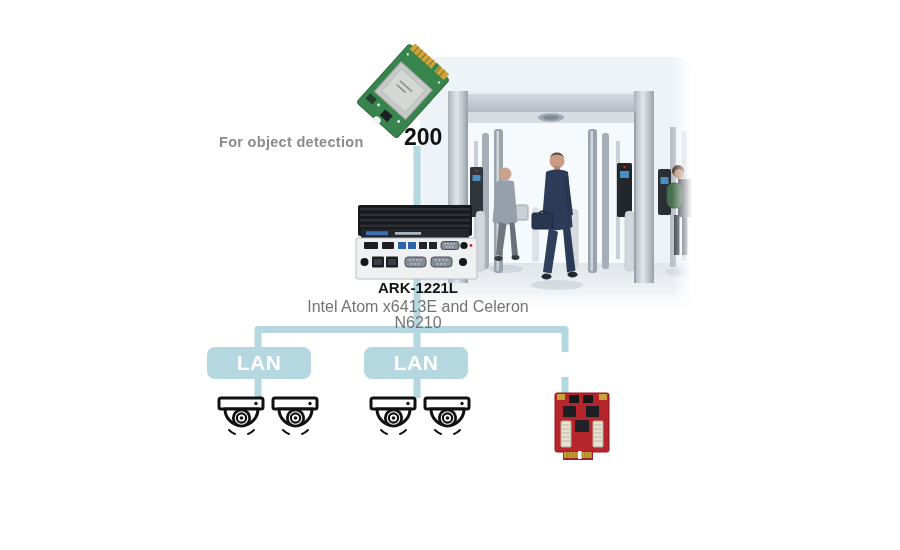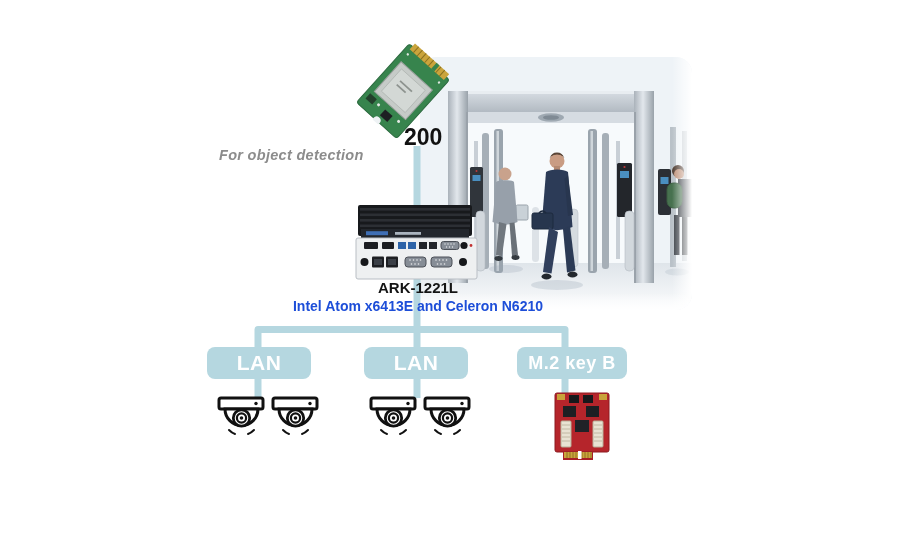--- a/index.html
+++ b/index.html
@@ -12,26 +12,26 @@
   .lines-svg{left:0;top:0;width:900px;height:550px;z-index:2;pointer-events:none;}
   .pill{
     z-index:4;background:#b5d7e0;border-radius:8px;color:#ffffff;font-weight:700;
     display:flex;align-items:center;justify-content:center;font-size:21px;letter-spacing:.5px;
   }
   .pill-e{left:367px;top:166px;width:101px;height:31px;font-size:18px;}
   .pill-lan1{left:207px;top:347px;width:104px;height:32px;}
   .pill-lan2{left:364px;top:347px;width:104px;height:32px;}
   .pill-b{left:517px;top:347px;width:110px;height:32px;font-size:18px;}
   .caption{z-index:5;color:#8c8c8c;font-weight:700;font-size:14.5px;letter-spacing:.3px;white-space:nowrap;}
-  .caption-od{left:219px;top:147px;font-style:italic;}
+  .caption-od{left:219px;top:134px;}
   .caption-ic{left:497px;top:484px;}
   .model200{z-index:5;left:404px;top:126px;color:#111;font-weight:700;font-size:23px;line-height:1;}
   .device-img{left:355px;top:203px;width:123px;height:79px;z-index:3;}
   .device-model{z-index:5;left:340px;top:280px;width:156px;text-align:center;color:#141414;font-weight:700;font-size:15px;line-height:1;}
-  .device-cpu{z-index:5;left:287px;top:299px;width:262px;text-align:center;color:#1d4ed8;font-weight:700;font-size:14px;line-height:1;}
+  .device-cpu{z-index:5;left:287px;top:299px;width:262px;text-align:center;color:#737373;font-weight:400;font-size:16px;line-height:1;}
   .module-e-wrap{left:352px;top:40px;width:104px;height:100px;z-index:3;}
   .module-e-wrap svg{position:absolute;left:23px;top:7px;transform:rotate(42deg);transform-origin:center;}
   .cam{width:48px;height:46px;}
   .cams{z-index:3;display:flex;gap:6px;}
   .cams-1{left:217px;top:393px;}
   .cams-2{left:369px;top:393px;}
   .module-b{left:549px;top:391px;width:66px;height:71px;z-index:3;}
   .hidden-defs{position:absolute;width:0;height:0;overflow:hidden;}
 </style>
 </head>
@@ -264,21 +264,20 @@
         <circle cx="89.5" cy="61" r="0.8"></circle>
       </g>
     <circle cx="108" cy="59" r="4" fill="#15171a"></circle>
   </svg>
 
   <div class="abs device-model">ARK-1221L</div>
   <div class="abs device-cpu">Intel Atom x6413E and Celeron N6210</div>
 
   <div class="abs pill pill-lan1">LAN</div>
   <div class="abs pill pill-lan2">LAN</div>
-  <div class="abs pill pill-b">M.2 key B</div>
 
   <div class="abs cams cams-1">
     <svg class="cam">
         <use href="#cam"></use>
       </svg>
     <svg class="cam">
         <use href="#cam"></use>
       </svg>
   </div>
   <div class="abs cams cams-2">

